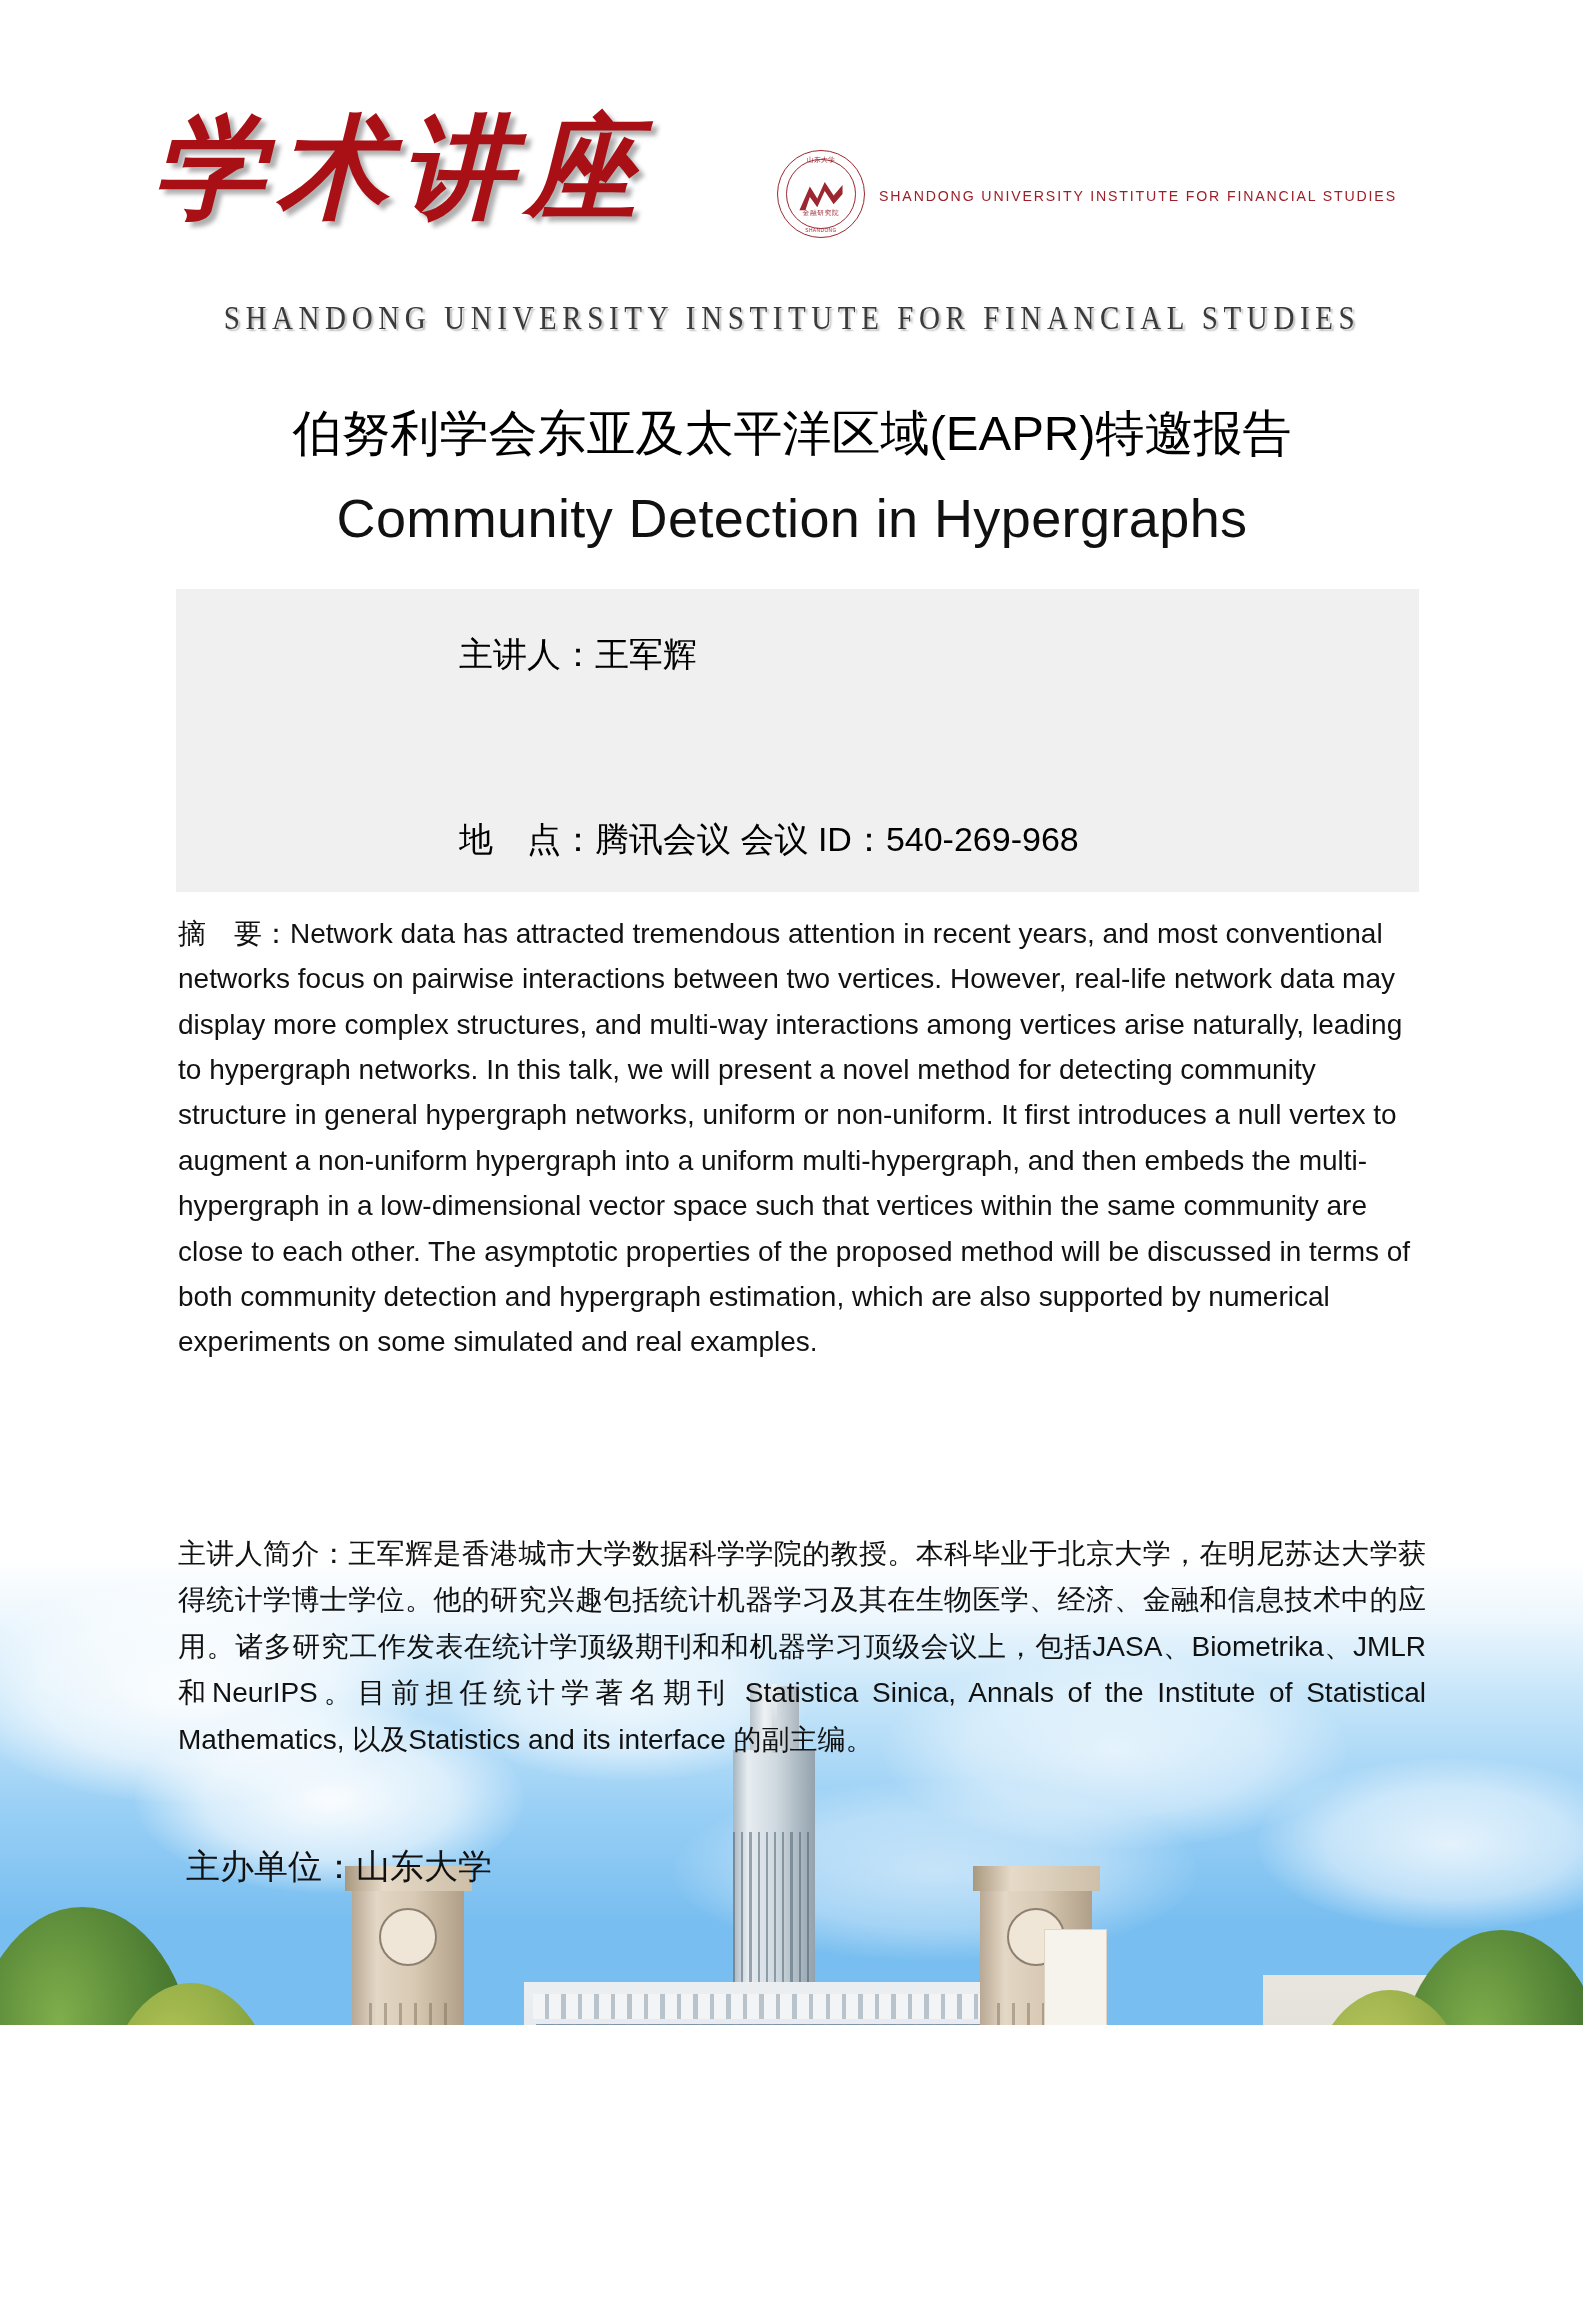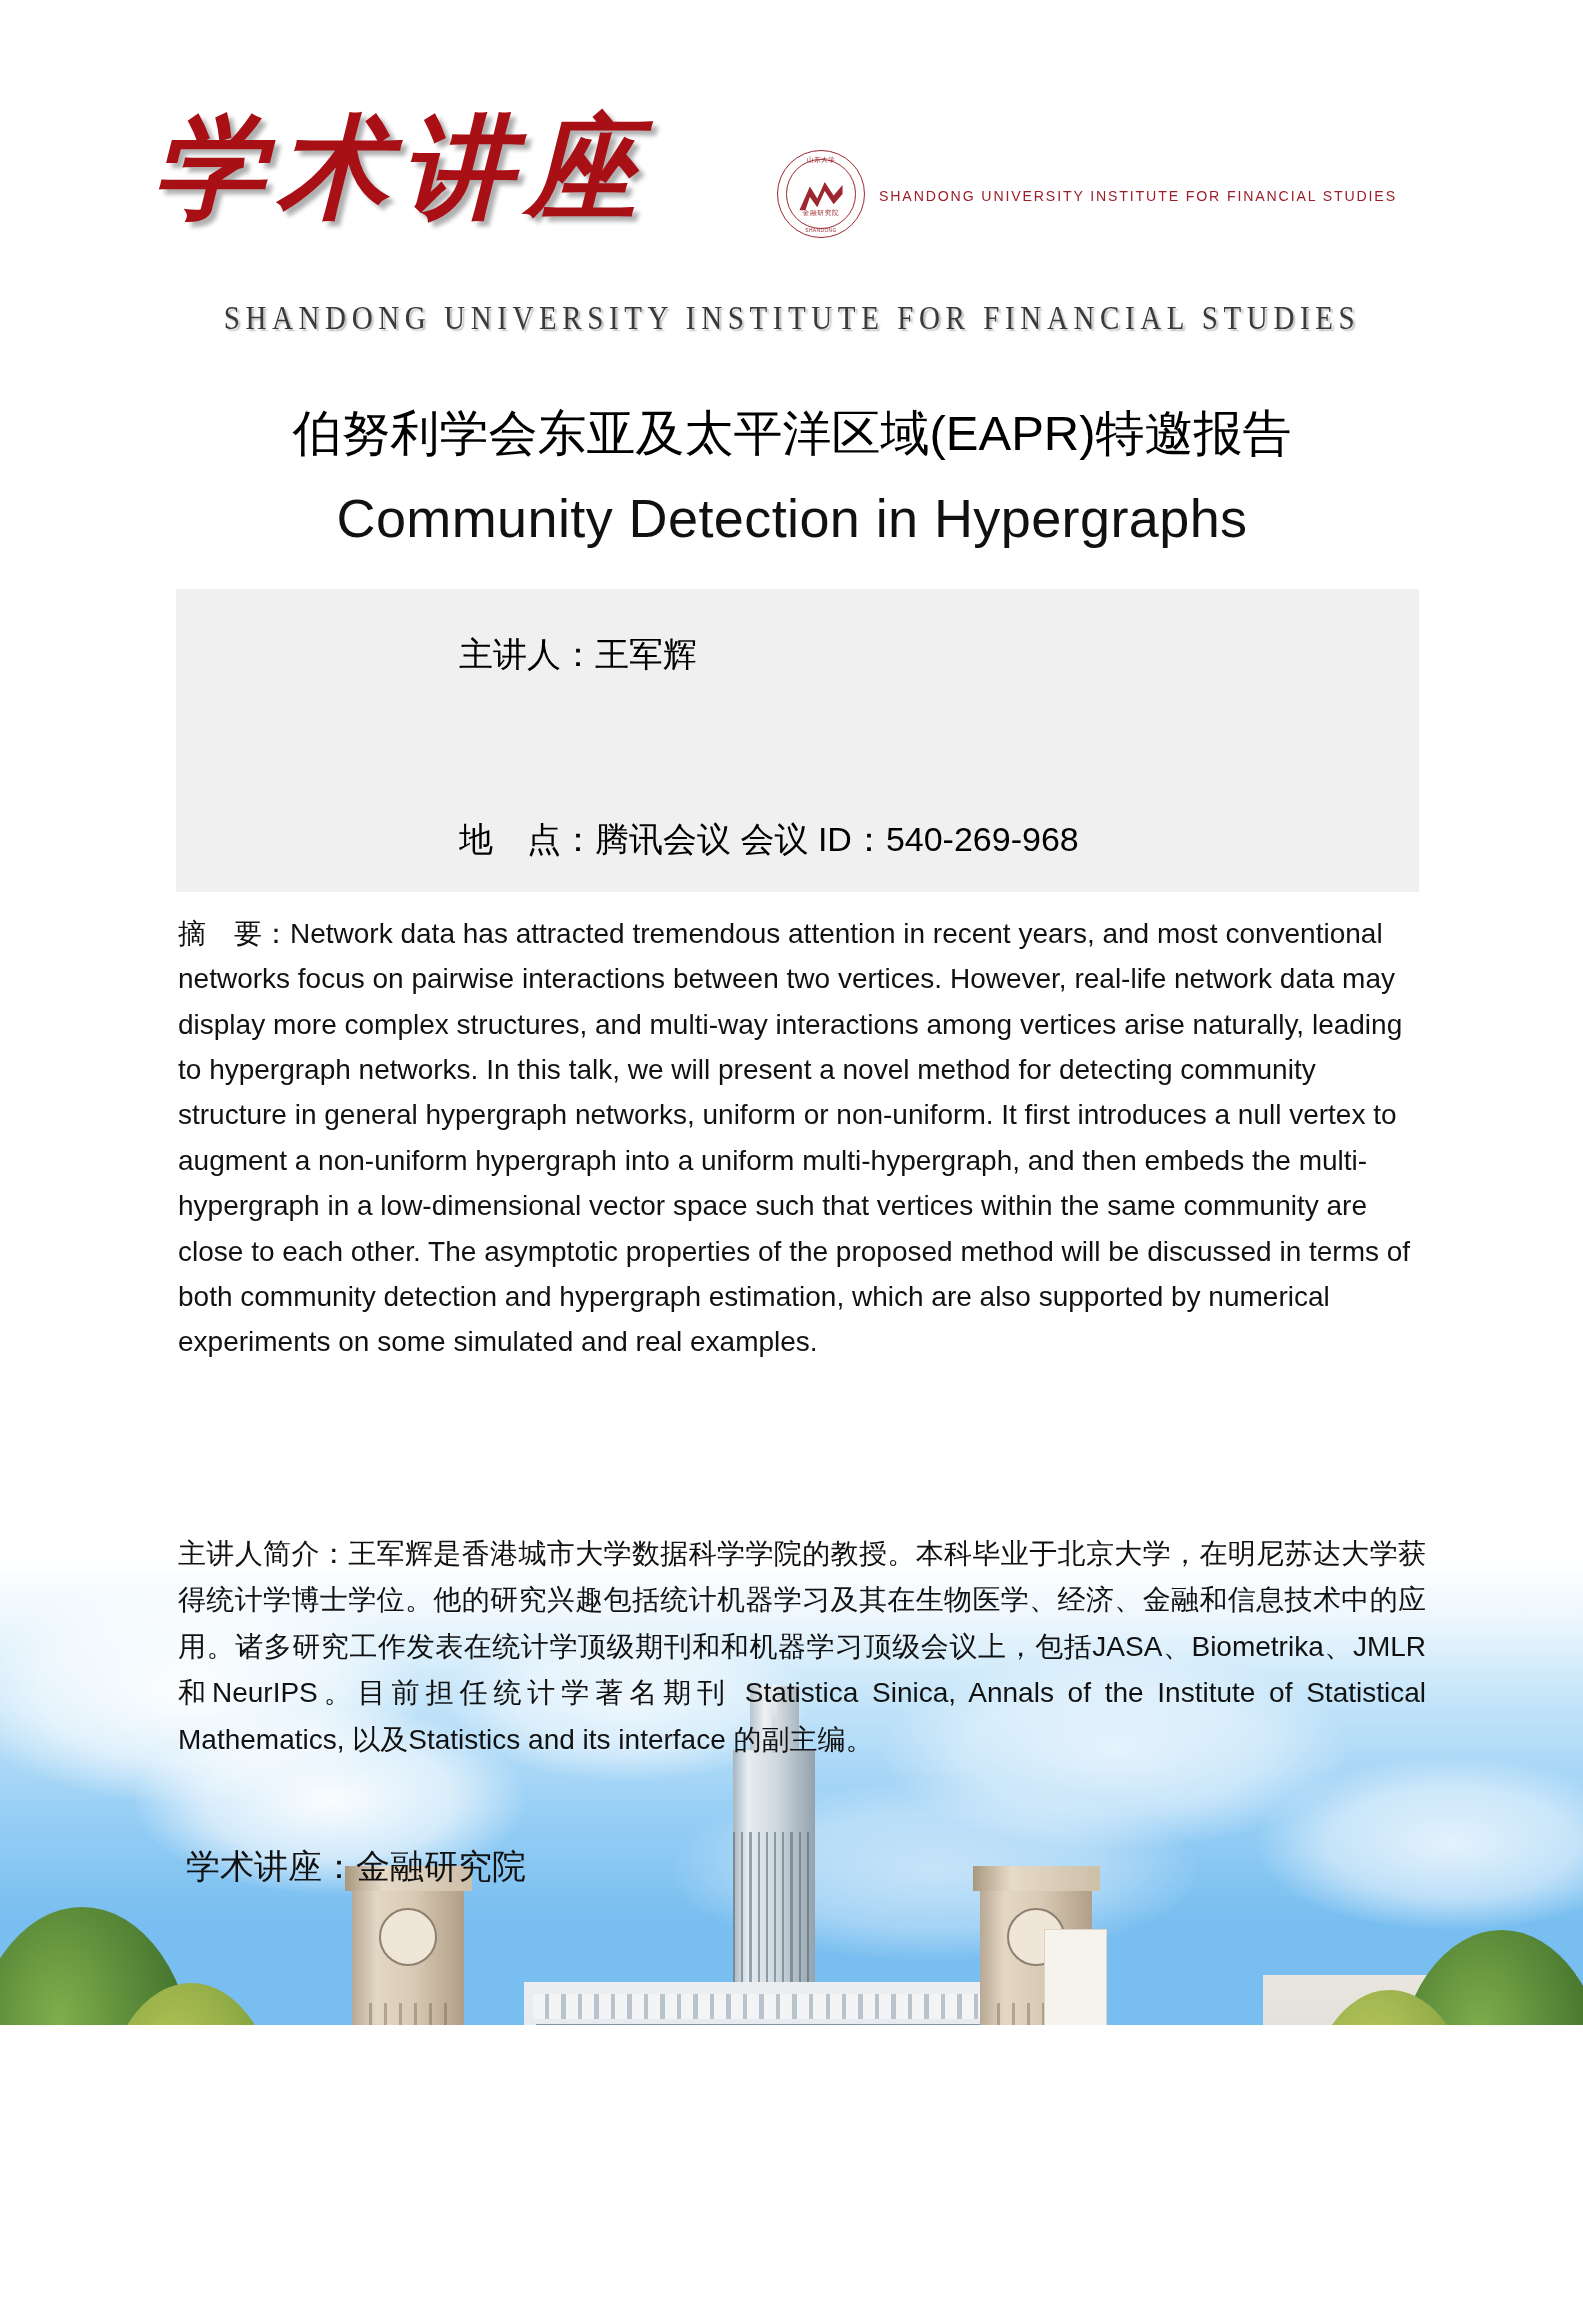--- a/index.html
+++ b/index.html
@@ -429,17 +429,17 @@
     <div class="title-cn">伯努利学会东亚及太平洋区域(EAPR)特邀报告</div>
     <div class="title-en">Community Detection in Hypergraphs</div>
 
     <div class="info-box">
       <div class="info-row ir1">主讲人：王军辉</div>
       <div class="info-row ir3">地　点：腾讯会议 会议 ID：540-269-968</div>
     </div>
 
     <div class="abstract">摘　要：Network data has attracted tremendous attention in recent years, and most conventional networks focus on pairwise interactions between two vertices. However, real-life network data may display more complex structures, and multi-way interactions among vertices arise naturally, leading to hypergraph networks. In this talk, we will present a novel method for detecting community structure in general hypergraph networks, uniform or non-uniform. It first introduces a null vertex to augment a non-uniform hypergraph into a uniform multi-hypergraph, and then embeds the multi-hypergraph in a low-dimensional vector space such that vertices within the same community are close to each other. The asymptotic properties of the proposed method will be discussed in terms of both community detection and hypergraph estimation, which are also supported by numerical experiments on some simulated and real examples.</div>
     <div class="bio">主讲人简介：王军辉是香港城市大学数据科学学院的教授。本科毕业于北京大学，在明尼苏达大学获得统计学博士学位。他的研究兴趣包括统计机器学习及其在生物医学、经济、金融和信息技术中的应用。诸多研究工作发表在统计学顶级期刊和和机器学习顶级会议上，包括JASA、Biometrika、JMLR和NeurIPS。目前担任统计学著名期刊 Statistica Sinica, Annals of the Institute of Statistical Mathematics, 以及Statistics and its interface 的副主编。</div>
-    <div class="organizer">学术讲座：金融研究院</div>
+    <div class="organizer">主办单位：山东大学</div>
 
   </div>
 </div>
 
 
 </body></html>

